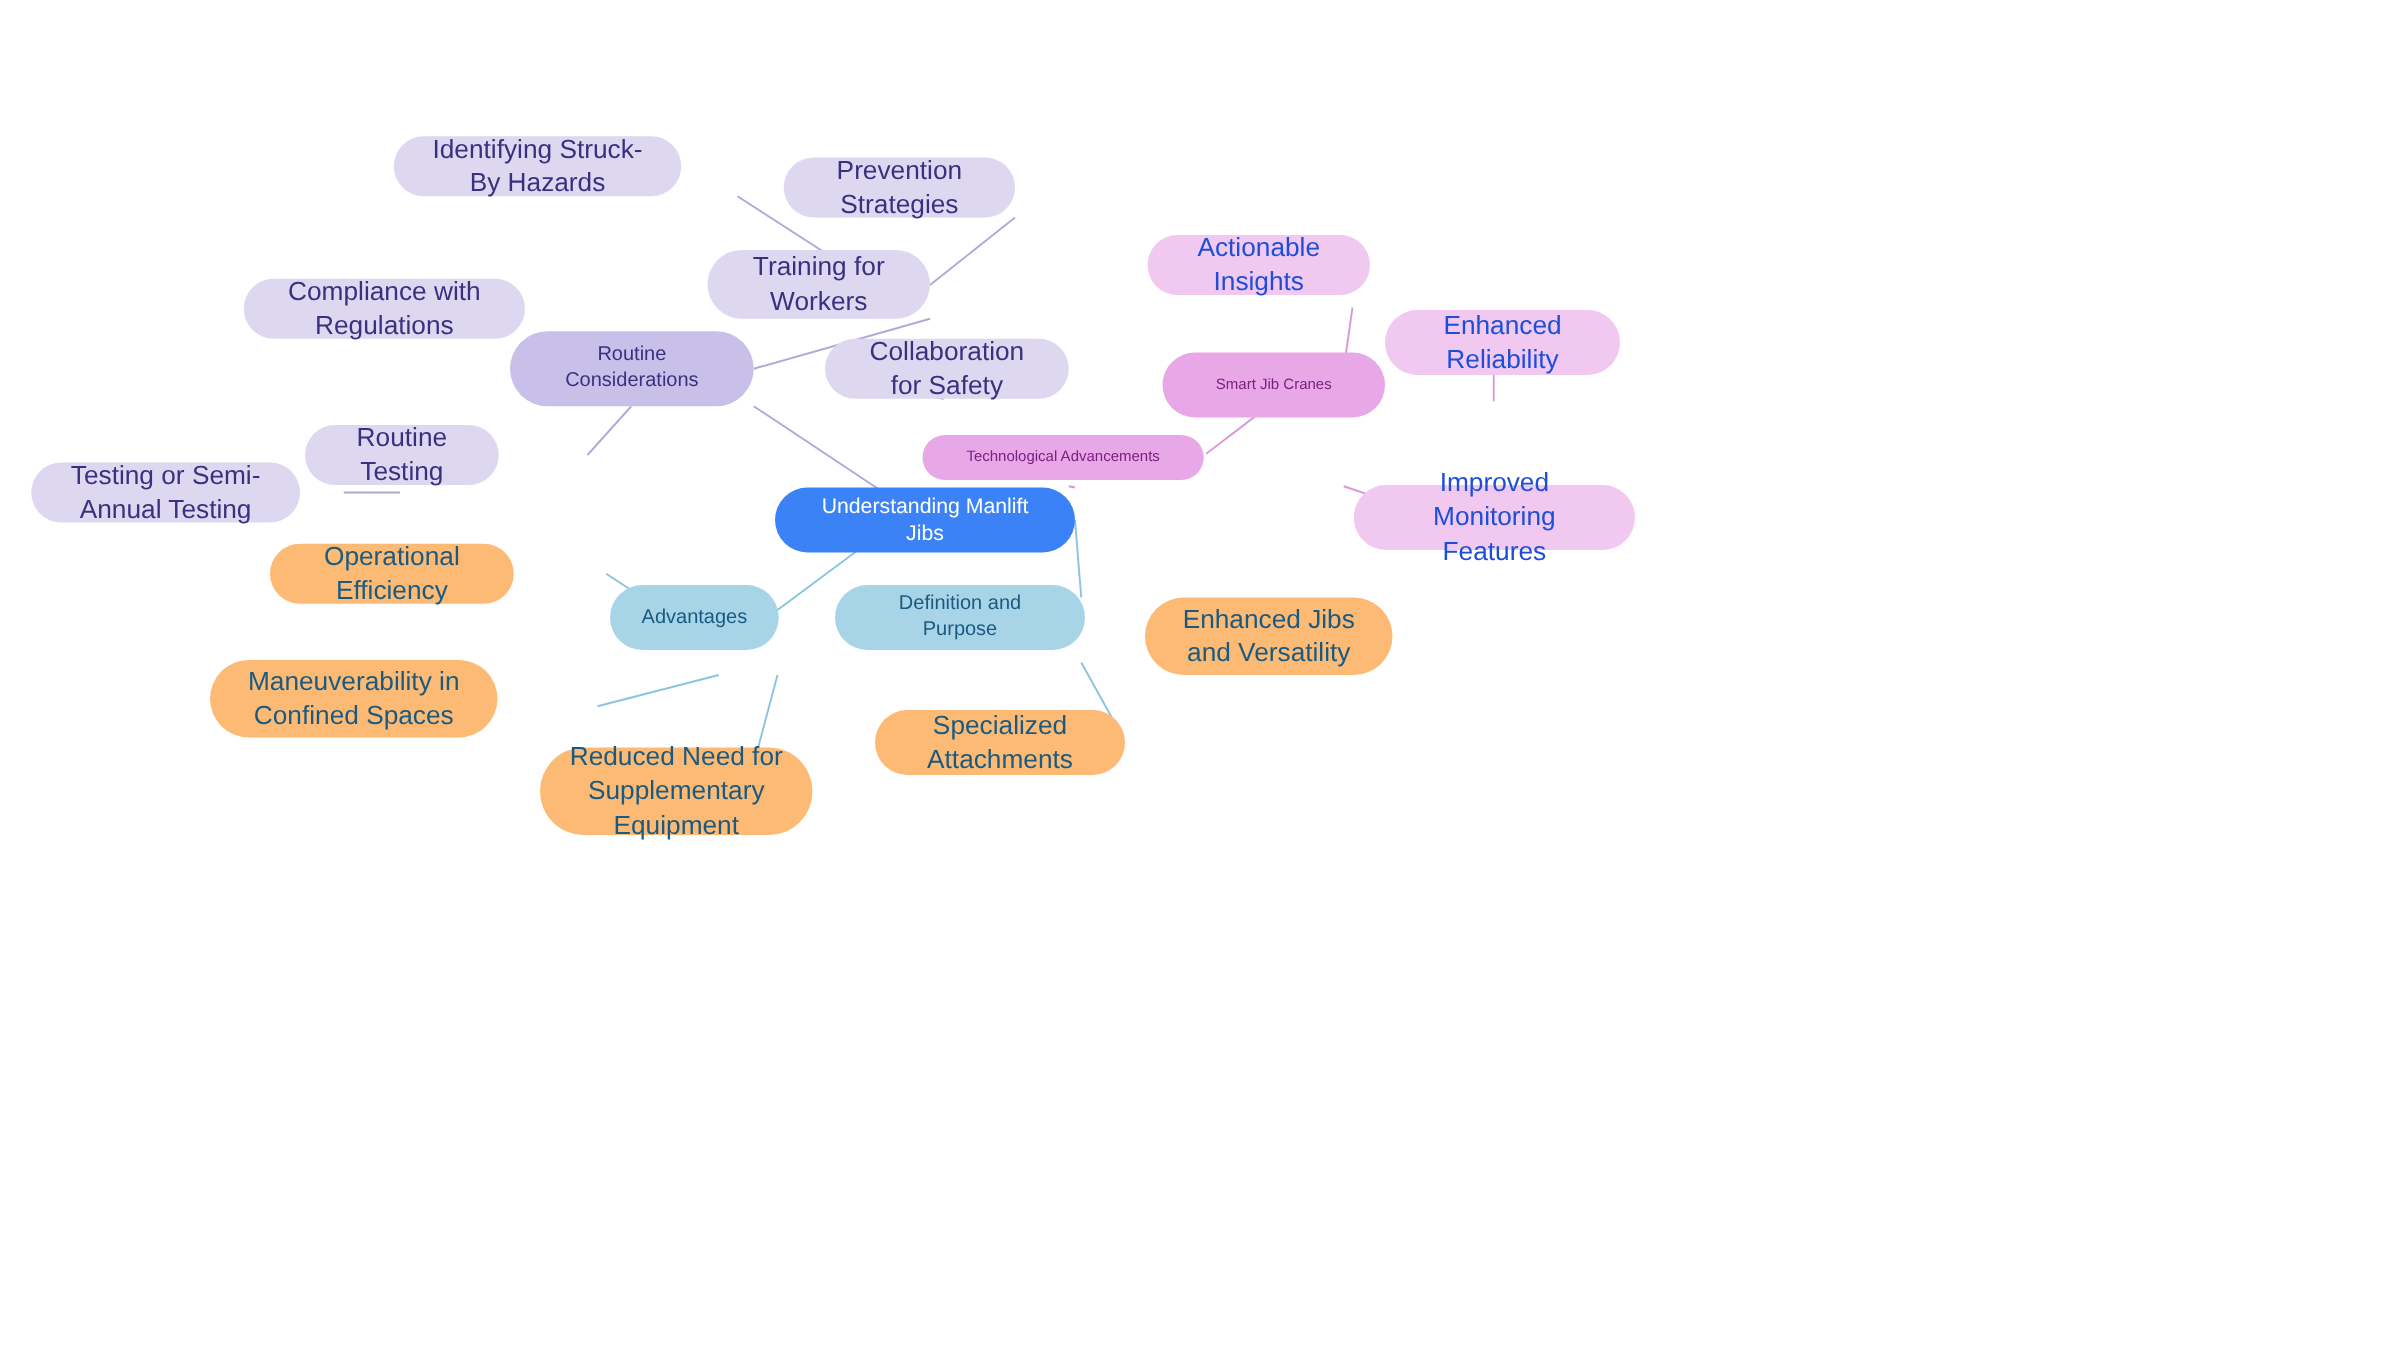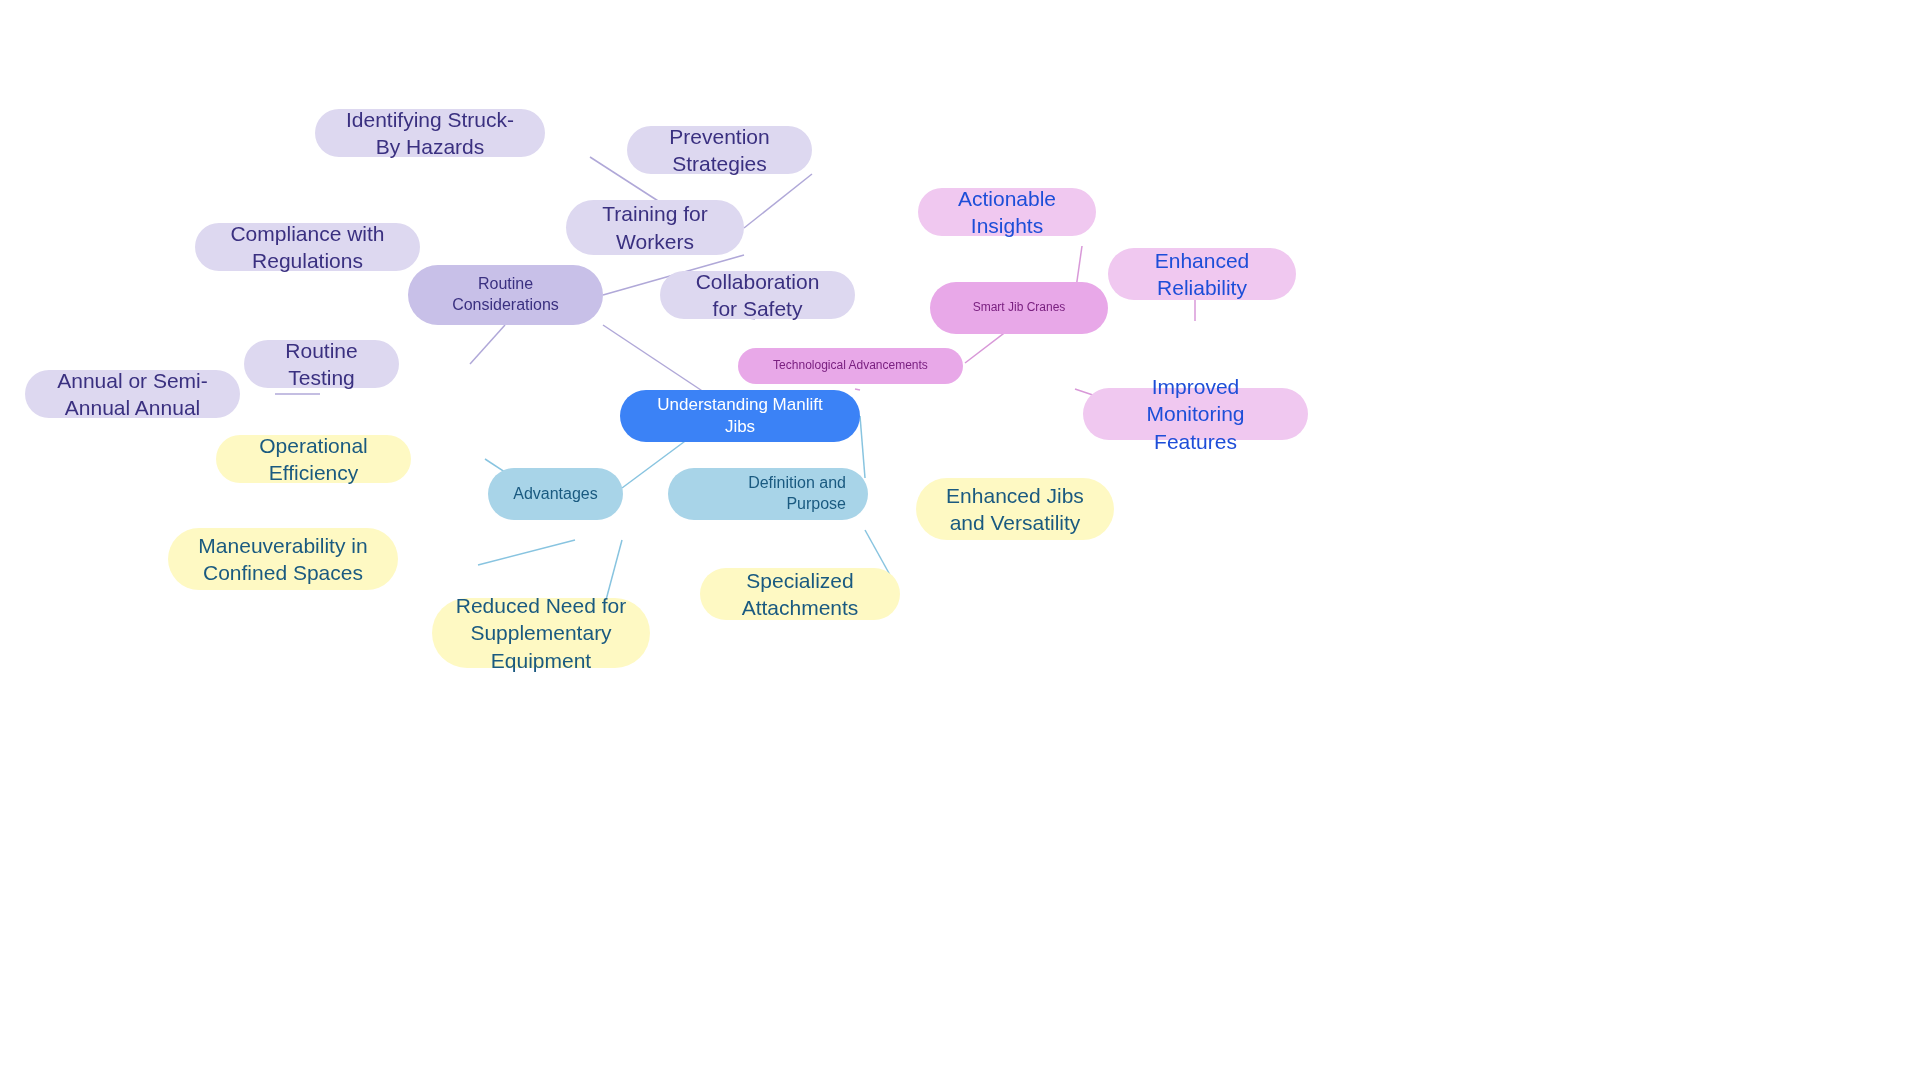--- a/index.html
+++ b/index.html
@@ -43,21 +43,21 @@
       color: #3a3080;
       border: none;
     }
     .node-lavender-mid {
       background: #c8c0e8;
       color: #3a3080;
       border: none;
       font-size: 16px;
     }
     .node-blue {
-      background: #fef9c3;
+      background: #fdba74;
       color: #1a5a80;
       border: none;
     }
     .node-blue-mid {
       background: #a8d4e8;
       color: #1a5a80;
       font-size: 16px;
     }
     .node-pink {
       background: #f0c8f0;
@@ -125,31 +125,31 @@
 <div class="node node-lavender" style="left:315px; top:109px; width:230px; height:48px;">Identifying Struck-By Hazards</div>
 
 <div class="node node-lavender" style="left:627px; top:126px; width:185px; height:48px;">Prevention Strategies</div>
 
 <div class="node node-lavender" style="left:195px; top:223px; width:225px; height:48px;">Compliance with Regulations</div>
 
 <div class="node node-lavender" style="left:660px; top:271px; width:195px; height:48px;">Collaboration for Safety</div>
 
 <div class="node node-lavender" style="left:244px; top:340px; width:155px; height:48px;">Routine Testing</div>
 
-<div class="node node-lavender" style="left:25px; top:370px; width:215px; height:48px;">Annual or Semi-Annual Annual</div>
+<div class="node node-lavender" style="left:25px; top:370px; width:215px; height:48px;">Testing or Semi-Annual Testing</div>
 
 <div class="node node-blue-mid" style="left:488px; top:468px; width:135px; height:52px;">Advantages</div>
 
 <div class="node node-blue" style="left:216px; top:435px; width:195px; height:48px;">Operational Efficiency</div>
 
 <div class="node node-blue" style="left:168px; top:528px; width:230px; height:62px;">Maneuverability in Confined Spaces</div>
 
 <div class="node node-blue" style="left:432px; top:598px; width:218px; height:70px;">Reduced Need for Supplementary Equipment</div>
 
-<div class="node node-blue-mid" style="left:668px; top:468px; width:200px; height:52px;text-align:right;">Definition and Purpose</div>
+<div class="node node-blue-mid" style="left:668px; top:468px; width:200px; height:52px;">Definition and Purpose</div>
 
 <div class="node node-blue" style="left:700px; top:568px; width:200px; height:52px;">Specialized Attachments</div>
 
 <div class="node node-blue" style="left:916px; top:478px; width:198px; height:62px;">Enhanced Jibs and Versatility</div>
 
 <div class="node node-pink-mid" style="left:738px; top:348px; width:225px; height:36px;">Technological Advancements</div>
 
 <div class="node node-pink-mid" style="left:930px; top:282px; width:178px; height:52px;">Smart Jib Cranes</div>
 
 <div class="node node-pink" style="left:918px; top:188px; width:178px; height:48px;">Actionable Insights</div>

